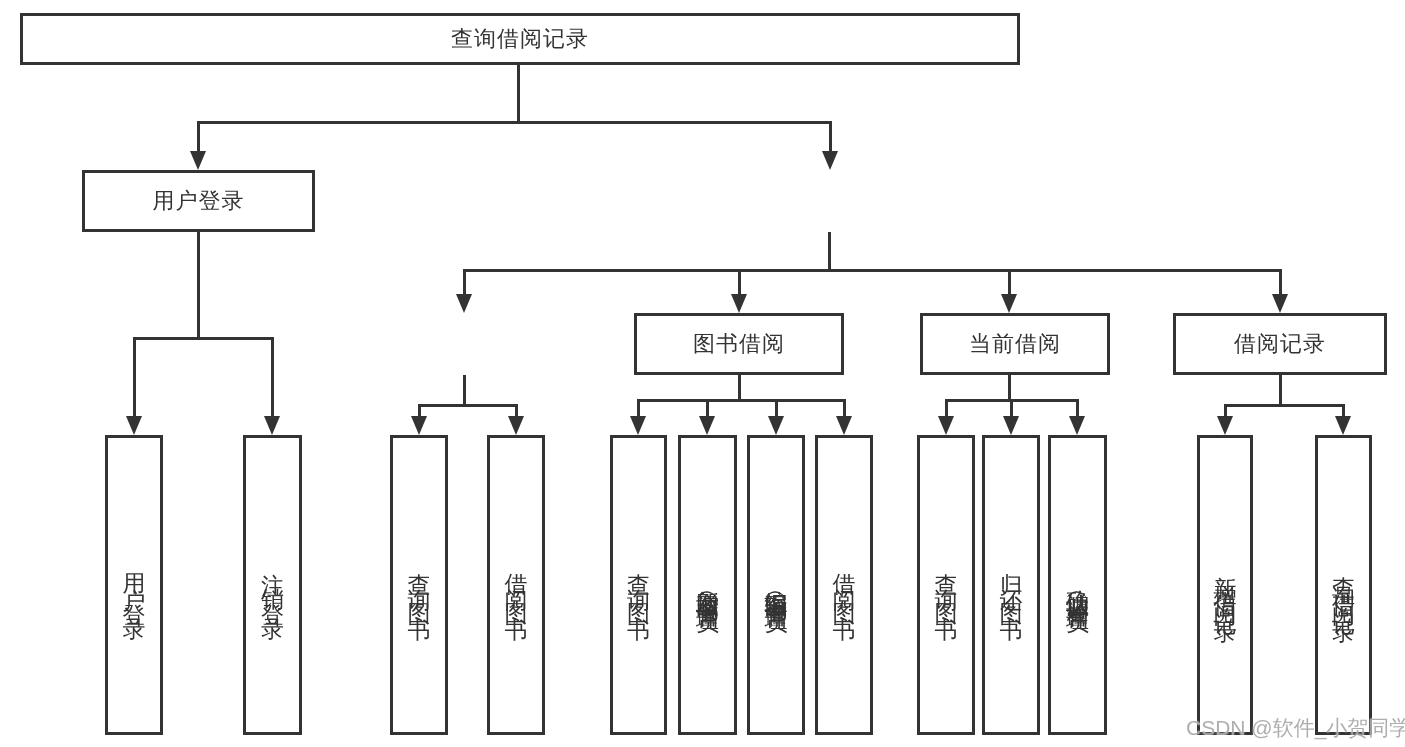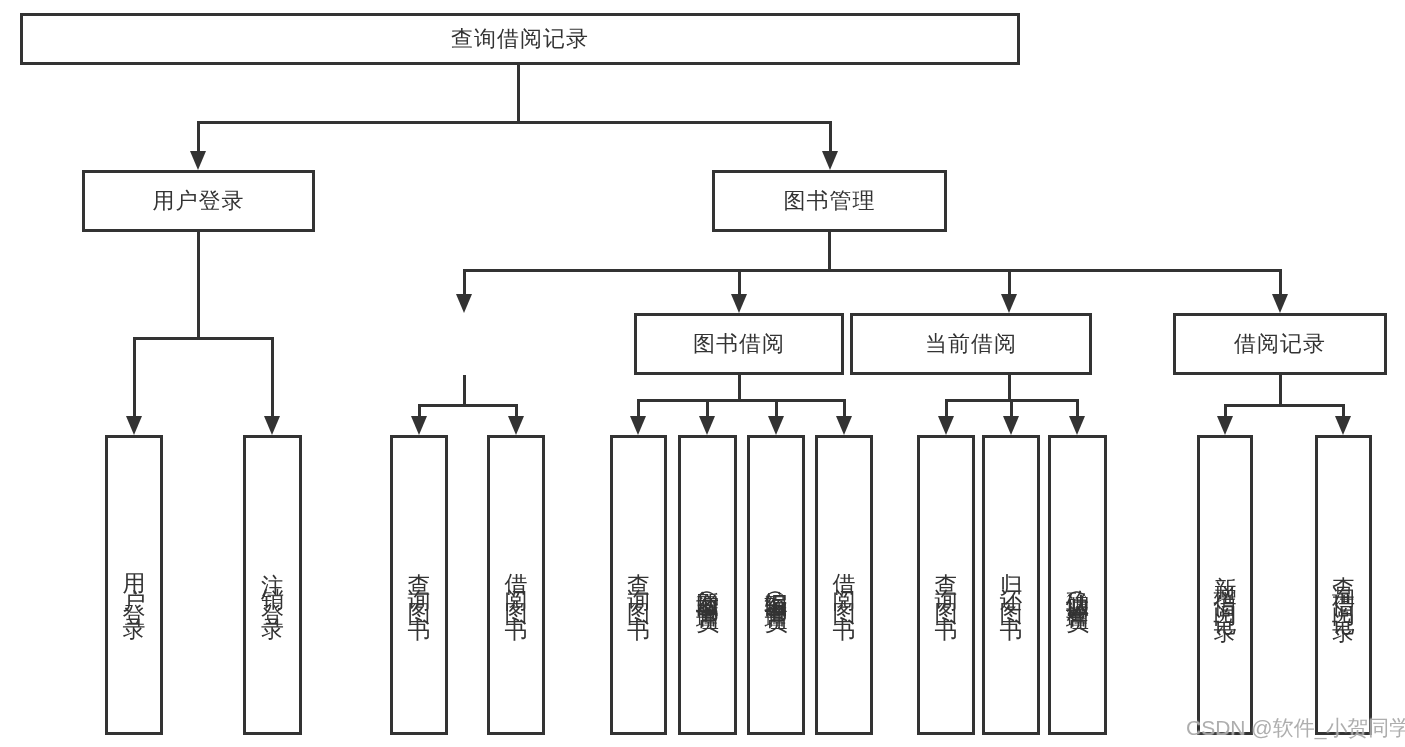--- a/index.html
+++ b/index.html
@@ -61,23 +61,20 @@
   <div class="vl" style="left:517px;top:65px;height:58px"></div>
   <div class="hl" style="left:197px;top:121px;width:634px"></div>
   <div class="vl" style="left:197px;top:121px;height:33px"></div>
   <div class="ah" style="left:190px;top:151px"></div>
   <div class="vl" style="left:829px;top:121px;height:33px"></div>
   <div class="ah" style="left:822px;top:151px"></div>
 
   <div class="box h" style="left:82px;top:170px;width:233px;height:62px">
     <span>用户登录</span>
   </div>
-  <div class="box h" style="left:712px;top:170px;width:235px;height:62px">
-    <span>图书管理</span>
-  </div>
 
   <div class="vl" style="left:197px;top:232px;height:107px"></div>
   <div class="hl" style="left:133px;top:337px;width:141px"></div>
   <div class="vl" style="left:133px;top:337px;height:82px"></div>
   <div class="ah" style="left:126px;top:416px"></div>
   <div class="vl" style="left:271px;top:337px;height:82px"></div>
   <div class="ah" style="left:264px;top:416px"></div>
 
   <div class="vl" style="left:828px;top:232px;height:40px"></div>
   <div class="hl" style="left:463px;top:269px;width:819px"></div>
@@ -86,21 +83,21 @@
   <div class="vl" style="left:738px;top:269px;height:28px"></div>
   <div class="ah" style="left:731px;top:294px"></div>
   <div class="vl" style="left:1008px;top:269px;height:28px"></div>
   <div class="ah" style="left:1001px;top:294px"></div>
   <div class="vl" style="left:1279px;top:269px;height:28px"></div>
   <div class="ah" style="left:1272px;top:294px"></div>
 
   <div class="box h" style="left:634px;top:313px;width:210px;height:62px">
     <span>图书借阅</span>
   </div>
-  <div class="box h" style="left:850px;top:313px;width:242px;height:62px">
+  <div class="box h" style="left:920px;top:313px;width:190px;height:62px">
     <span>当前借阅</span>
   </div>
   <div class="box h" style="left:1173px;top:313px;width:214px;height:62px">
     <span>借阅记录</span>
   </div>
 
   <div class="vl" style="left:463px;top:375px;height:32px"></div>
   <div class="hl" style="left:418px;top:404px;width:100px"></div>
   <div class="vl" style="left:418px;top:404px;height:15px"></div>
   <div class="ah" style="left:411px;top:416px"></div>

